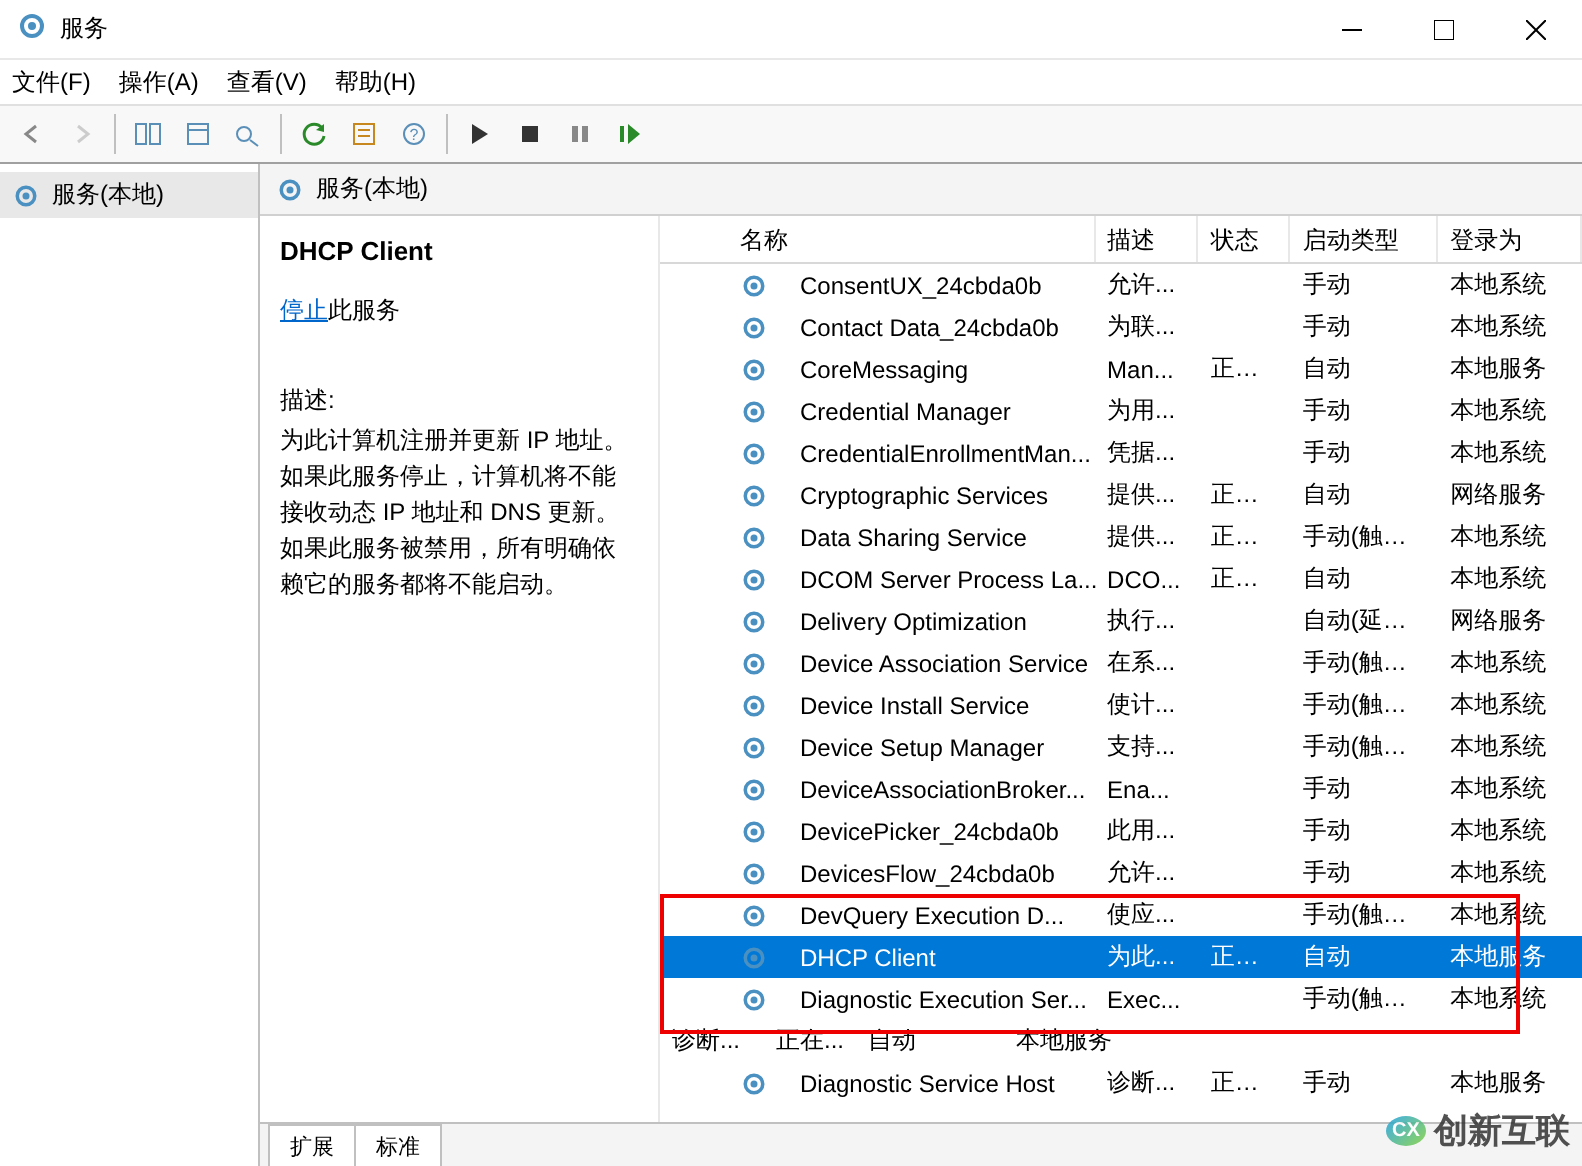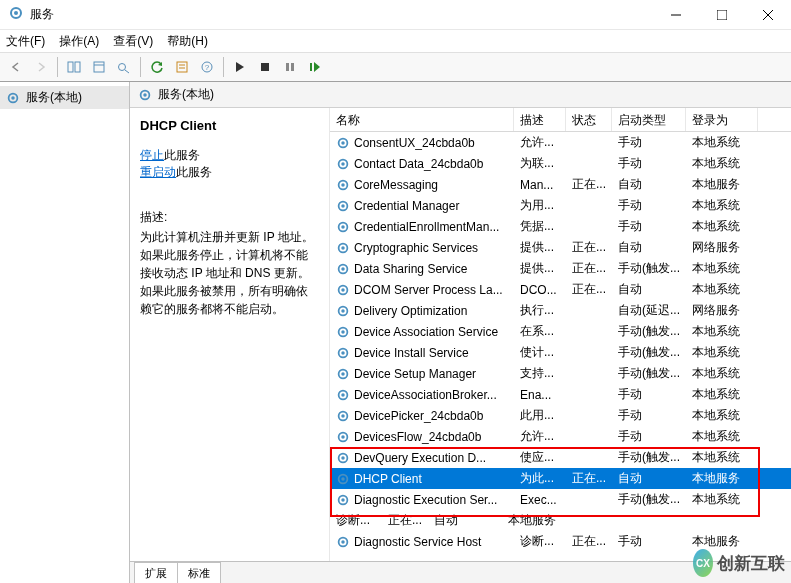--- a/index.html
+++ b/index.html
@@ -21,36 +21,36 @@
 .content { flex: 1; display: flex; overflow: hidden; }
 .detail-pane { width: 200px; padding: 10px 10px; border-right: 1px solid #e8e8e8; overflow: hidden; }
 .detail-pane h3 { font-size: 13px; font-weight: bold; margin-bottom: 14px; }
 .detail-links { margin-bottom: 28px; }
 .detail-links a { color: #0066cc; text-decoration: underline; }
 .detail-desc-label { margin-bottom: 2px; }
 .detail-desc { line-height: 1.5; }
 .list-pane { flex: 1; overflow: hidden; position: relative; }
 .list-header { display: flex; height: 24px; border-bottom: 1px solid #d8d8d8; background: #fff; position: sticky; top: 0; }
 .list-header > div { padding: 4px 6px; border-right: 1px solid #e8e8e8; overflow: hidden; white-space: nowrap; }
-.col-name { width: 184px; }
+.col-name { width: 184px; margin-left: 34px; }
 .col-desc { width: 52px; }
 .col-status { width: 46px; }
 .col-startup { width: 74px; }
 .col-logon { width: 72px; }
 .rows { }
 .row { display: flex; height: 21px; align-items: center; }
 .row > div { padding: 2px 6px; overflow: hidden; white-space: nowrap; text-overflow: ellipsis; }
-.row .name-cell { display: flex; align-items: center; gap: 4px; }
+.row .name-cell { display: flex; align-items: center; gap: 16px; }
 .row.selected { background: #0078d7; color: #fff; }
 .gear-icon { flex-shrink: 0; }
 .red-box { position: absolute; border: 2px solid #e00; pointer-events: none; }
 .tabs-bottom { height: 22px; border-top: 1px solid #c0c0c0; display: flex; padding-left: 4px; background: #f4f4f4; }
 .tabs-bottom span { padding: 3px 10px; border: 1px solid #c0c0c0; border-bottom: none; background: #fff; margin-right: -1px; font-size: 11px; }
 .watermark { position: absolute; right: 6px; bottom: 6px; display: flex; align-items: center; gap: 4px; opacity: 0.85; }
-.watermark .logo { width: 20px; height: 28px; border-radius: 50%; background: linear-gradient(135deg,#1ea0e6,#7fd13b); display:flex; align-items:center; justify-content:center; color:#fff; font-size:10px; font-weight:bold; }
+.watermark .logo { width: 20px; height: 15px; border-radius: 50%; background: linear-gradient(135deg,#1ea0e6,#7fd13b); display:flex; align-items:center; justify-content:center; color:#fff; font-size:10px; font-weight:bold; }
 .watermark .txt { font-size: 17px; font-weight: bold; color: #333; }
 </style>
 </head>
 <body>
 
 <div class="titlebar">
   <div class="title">
     <span>
       <svg class="gear-icon" width="16" height="16" viewBox="0 0 16 16">
           <circle cx="8" cy="8" r="5" fill="none" stroke="#4a90c0" stroke-width="2"></circle>
@@ -179,21 +179,20 @@
           <circle cx="8" cy="8" r="2" fill="#4a90c0"></circle>
         </svg>
       <span>服务(本地)</span>
     </div>
 
     <div class="content">
       <div class="detail-pane">
         <h3>DHCP Client</h3>
         <div class="detail-links">
           <div><a href="#">停止</a><span>此服务</span></div>
-          <div><a href="#">重启动</a><span>此服务</span></div>
         </div>
         <div class="detail-desc-label">描述:</div>
         <div class="detail-desc">为此计算机注册并更新 IP 地址。如果此服务停止，计算机将不能接收动态 IP 地址和 DNS 更新。如果此服务被禁用，所有明确依赖它的服务都将不能启动。</div>
       </div>
 
       <div class="list-pane">
         <div class="list-header">
           <div class="col-name">名称</div>
           <div class="col-desc">描述</div>
           <div class="col-status">状态</div>

